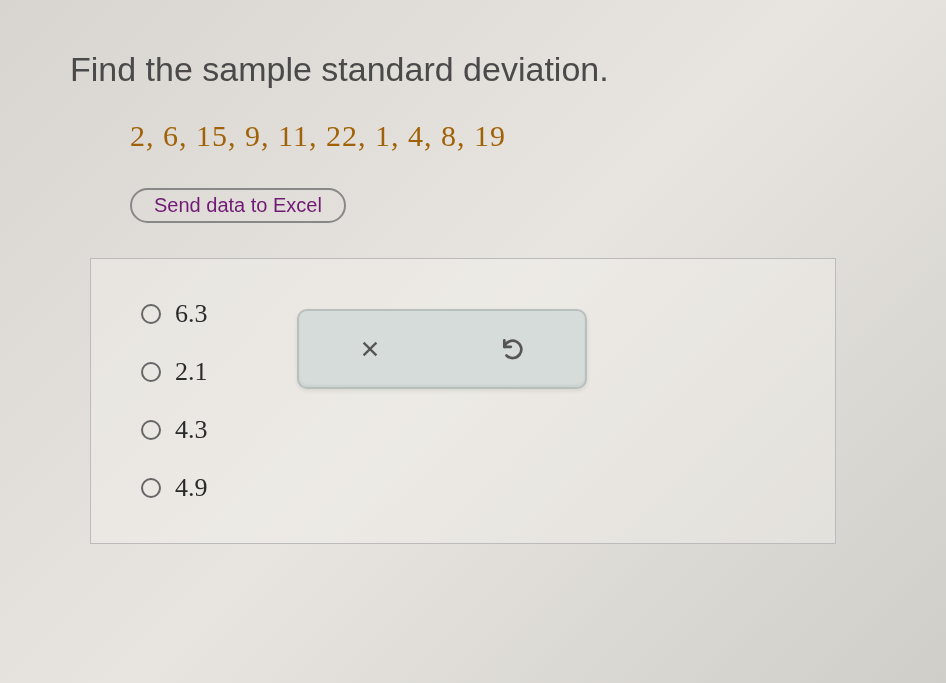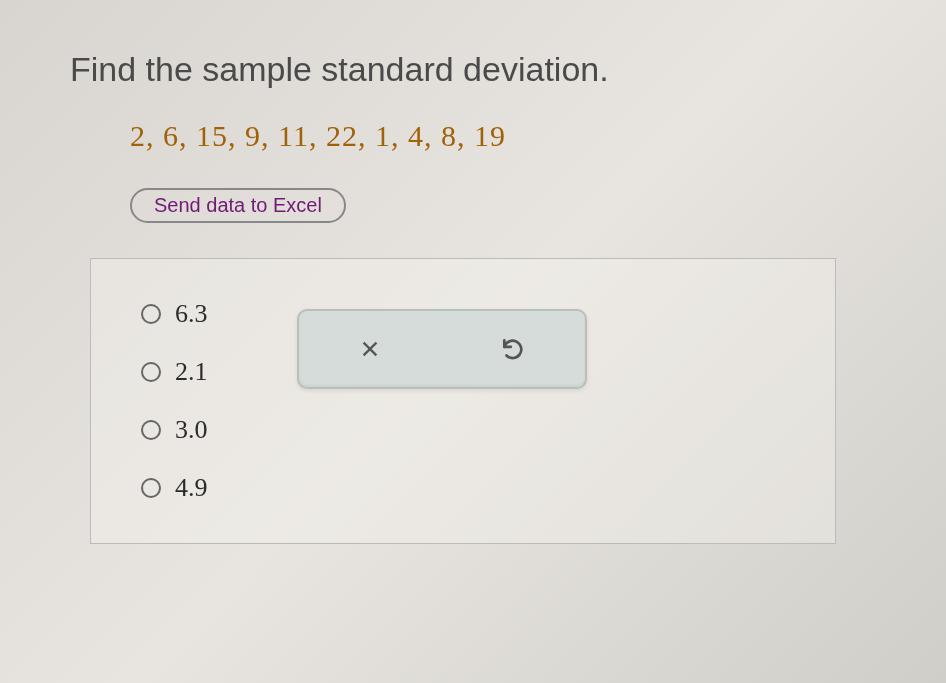--- a/index.html
+++ b/index.html
@@ -122,21 +122,21 @@
     <label class="option">
       <span class="radio-circle"></span>
       <span class="option-label">6.3</span>
     </label>
     <label class="option">
       <span class="radio-circle"></span>
       <span class="option-label">2.1</span>
     </label>
     <label class="option">
       <span class="radio-circle"></span>
-      <span class="option-label">3.0</span>
+      <span class="option-label">4.3</span>
     </label>
     <label class="option">
       <span class="radio-circle"></span>
       <span class="option-label">4.9</span>
     </label>
   </div>
 
   <div class="toolbar">
     <button class="toolbar-btn">
       <svg width="22" height="22" viewBox="0 0 24 24">

